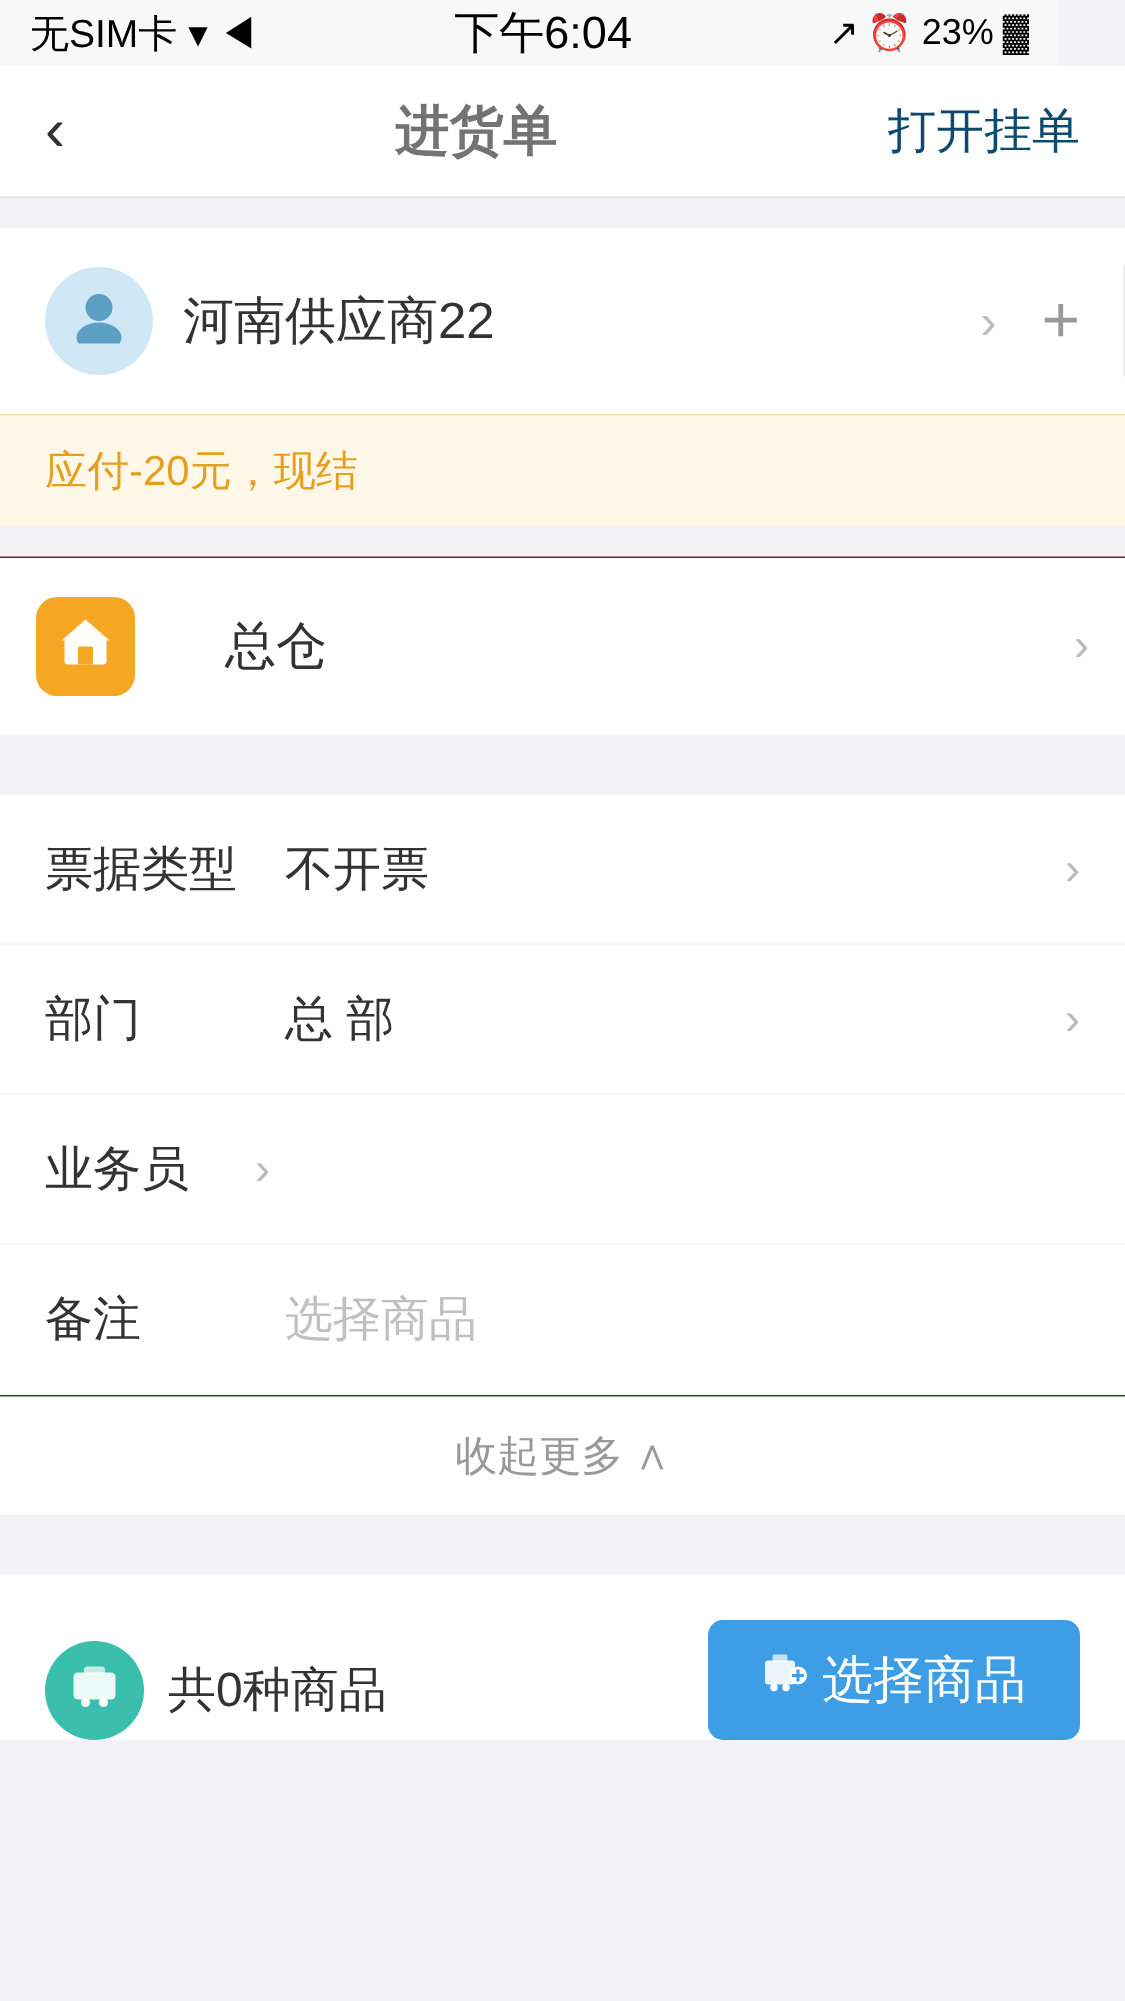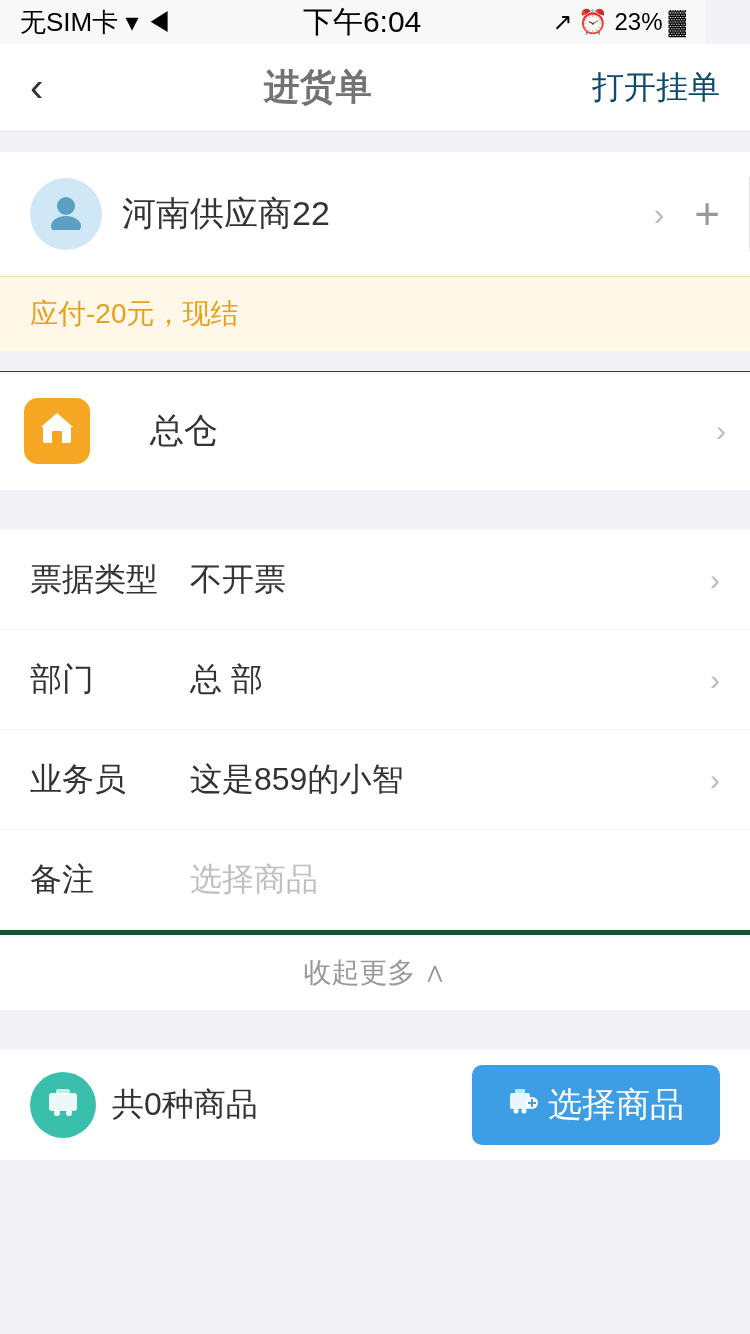--- a/index.html
+++ b/index.html
@@ -192,35 +192,35 @@
       color: #bbb;
     }
 
     
     .collapse-bar {
       background: #fff;
       height: 80px;
       display: flex;
       align-items: center;
       justify-content: center;
-      border-top: 5px solid #14532d;
+      border-top: 1px solid #14532d;
       cursor: pointer;
     }
     .collapse-text {
       font-size: 28px;
       color: #999;
     }
 
     
     .bottom-bar {
       background: #fff;
       margin-top: 20px;
       height: 110px;
       display: flex;
-      align-items: center;
+      align-items: flex-end;
       padding: 0 30px;
       justify-content: space-between;
     }
     .product-icon-wrap {
       width: 66px;
       height: 66px;
       border-radius: 50%;
       background: #3bbfad;
       display: flex;
       align-items: center;
@@ -336,21 +336,20 @@
   </div>
 
   <div class="form-row">
     <span class="form-label">部门</span>
     <span class="form-value">总 部</span>
     <span class="form-chevron">›</span>
   </div>
 
   <div class="form-row">
     <span class="form-label">业务员</span>
-    <span class="form-value">这是859的小智</span>
     <span class="form-chevron">›</span>
   </div>
 
   <div class="form-row">
     <span class="form-label">备注</span>
     <span class="form-value placeholder">选择商品</span>
   </div>
 
   <div class="collapse-bar">
     <span class="collapse-text">收起更多 ∧</span>

